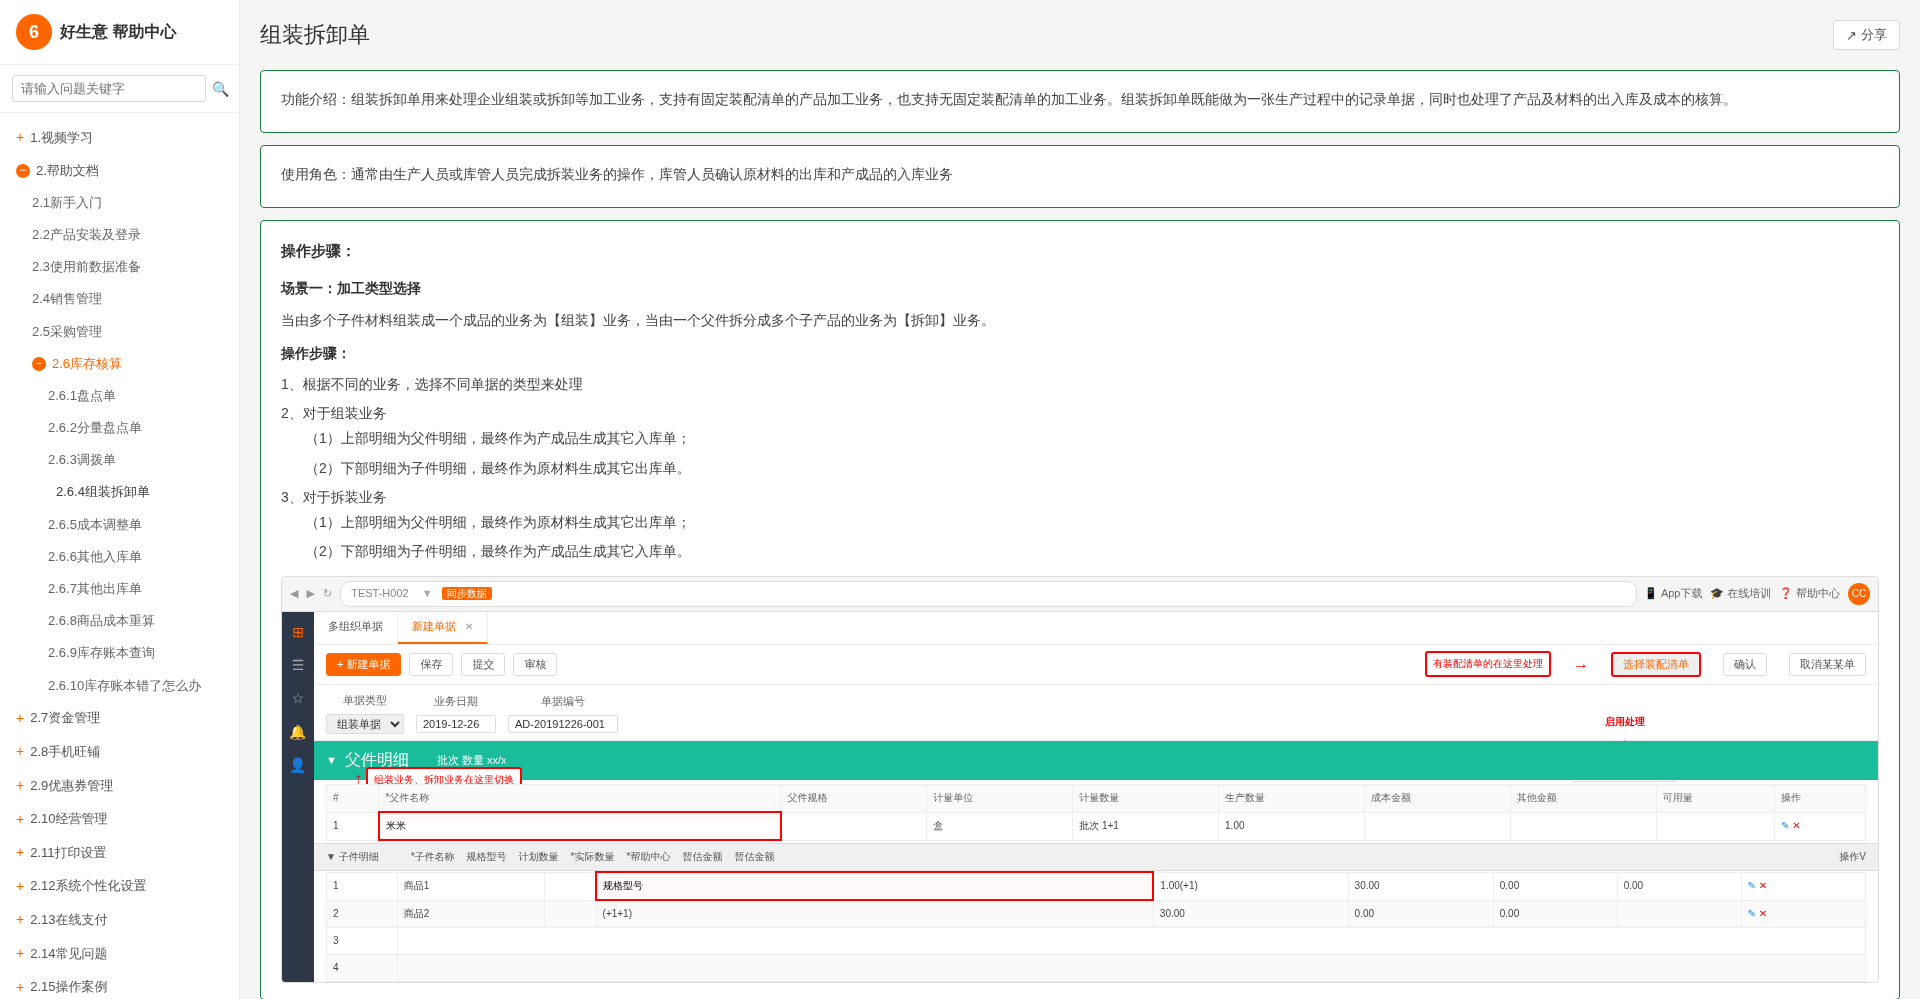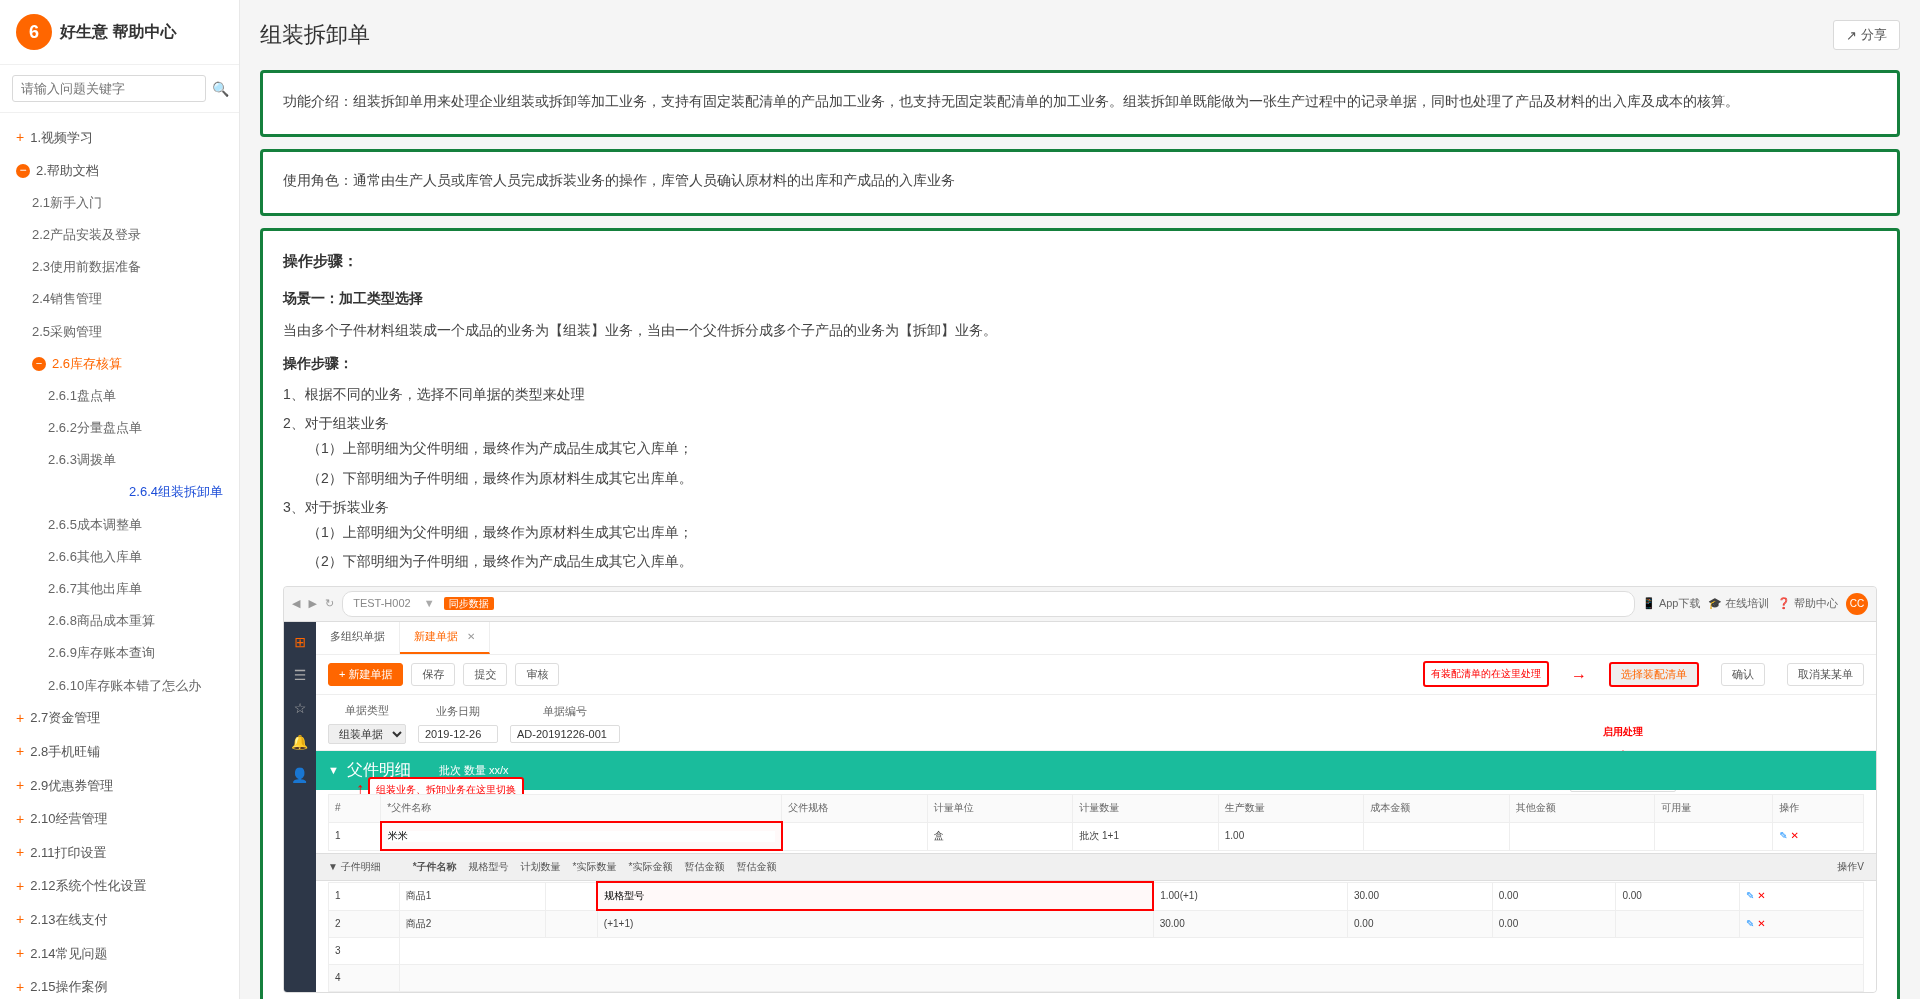--- a/index.html
+++ b/index.html
@@ -154,21 +154,21 @@
       background: #fff;
       padding: 5px 12px;
       border-radius: 3px;
       cursor: pointer;
       font-size: 13px;
       color: #555;
     }
 
     .content-card {
       background: #fff;
-      border: 3px solid #15803d;
+      border: 1px solid #15803d;
       border-radius: 4px;
       padding: 16px 20px;
       margin-bottom: 12px;
       line-height: 1.8;
       font-size: 14px;
       color: #444;
     }
 
     .content-card p { margin-bottom: 4px; }
 
@@ -435,21 +435,21 @@
 
     <div class="nav-item sub-item" style="padding-left:48px;">
       <span>2.6.1盘点单</span>
     </div>
     <div class="nav-item sub-item" style="padding-left:48px;">
       <span>2.6.2分量盘点单</span>
     </div>
     <div class="nav-item sub-item" style="padding-left:48px;">
       <span>2.6.3调拨单</span>
     </div>
-    <div class="nav-item sub-item active-page" style="padding-left:56px;color:#1d4ed8;justify-content:flex-end;">
+    <div class="nav-item sub-item active-page" style="padding-left:56px;color:#404040;">
       <span>2.6.4组装拆卸单</span>
     </div>
     <div class="nav-item sub-item" style="padding-left:48px;">
       <span>2.6.5成本调整单</span>
     </div>
     <div class="nav-item sub-item" style="padding-left:48px;">
       <span>2.6.6其他入库单</span>
     </div>
     <div class="nav-item sub-item" style="padding-left:48px;">
       <span>2.6.7其他出库单</span>
@@ -680,25 +680,25 @@
                       <span style="color:#1890ff;cursor:pointer;font-size:10px;">✎</span>
                       <span style="color:#f00;cursor:pointer;font-size:10px;">✕</span>
                     </td>
                   </tr>
                 </tbody>
               </table>
             </div>
 
             <div style="background:#f0f0f0;border-top:1px solid #ddd;border-bottom:1px solid #ddd;padding:4px 12px;font-size:10px;color:#555;display:flex;gap:12px;position:relative;">
               <span>▼ 子件明细</span>
-              <span style="margin-left:20px;font-weight:bold;">*子件名称</span>
+              <span style="margin-left:20px;">*子件名称</span>
               <span>规格型号</span>
               <span>计划数量</span>
               <span>*实际数量</span>
-              <span>*实际金额</span>
+              <span>*帮助中心</span>
               <span>暂估金额</span>
               <span>暂估金额</span>
               <span style="margin-left:auto;">操作V</span>
             </div>
 
             <div style="padding:0 12px;position:relative;">
               <table class="ss-table">
                 <tbody>
                   <tr>
                     <td>1</td>

